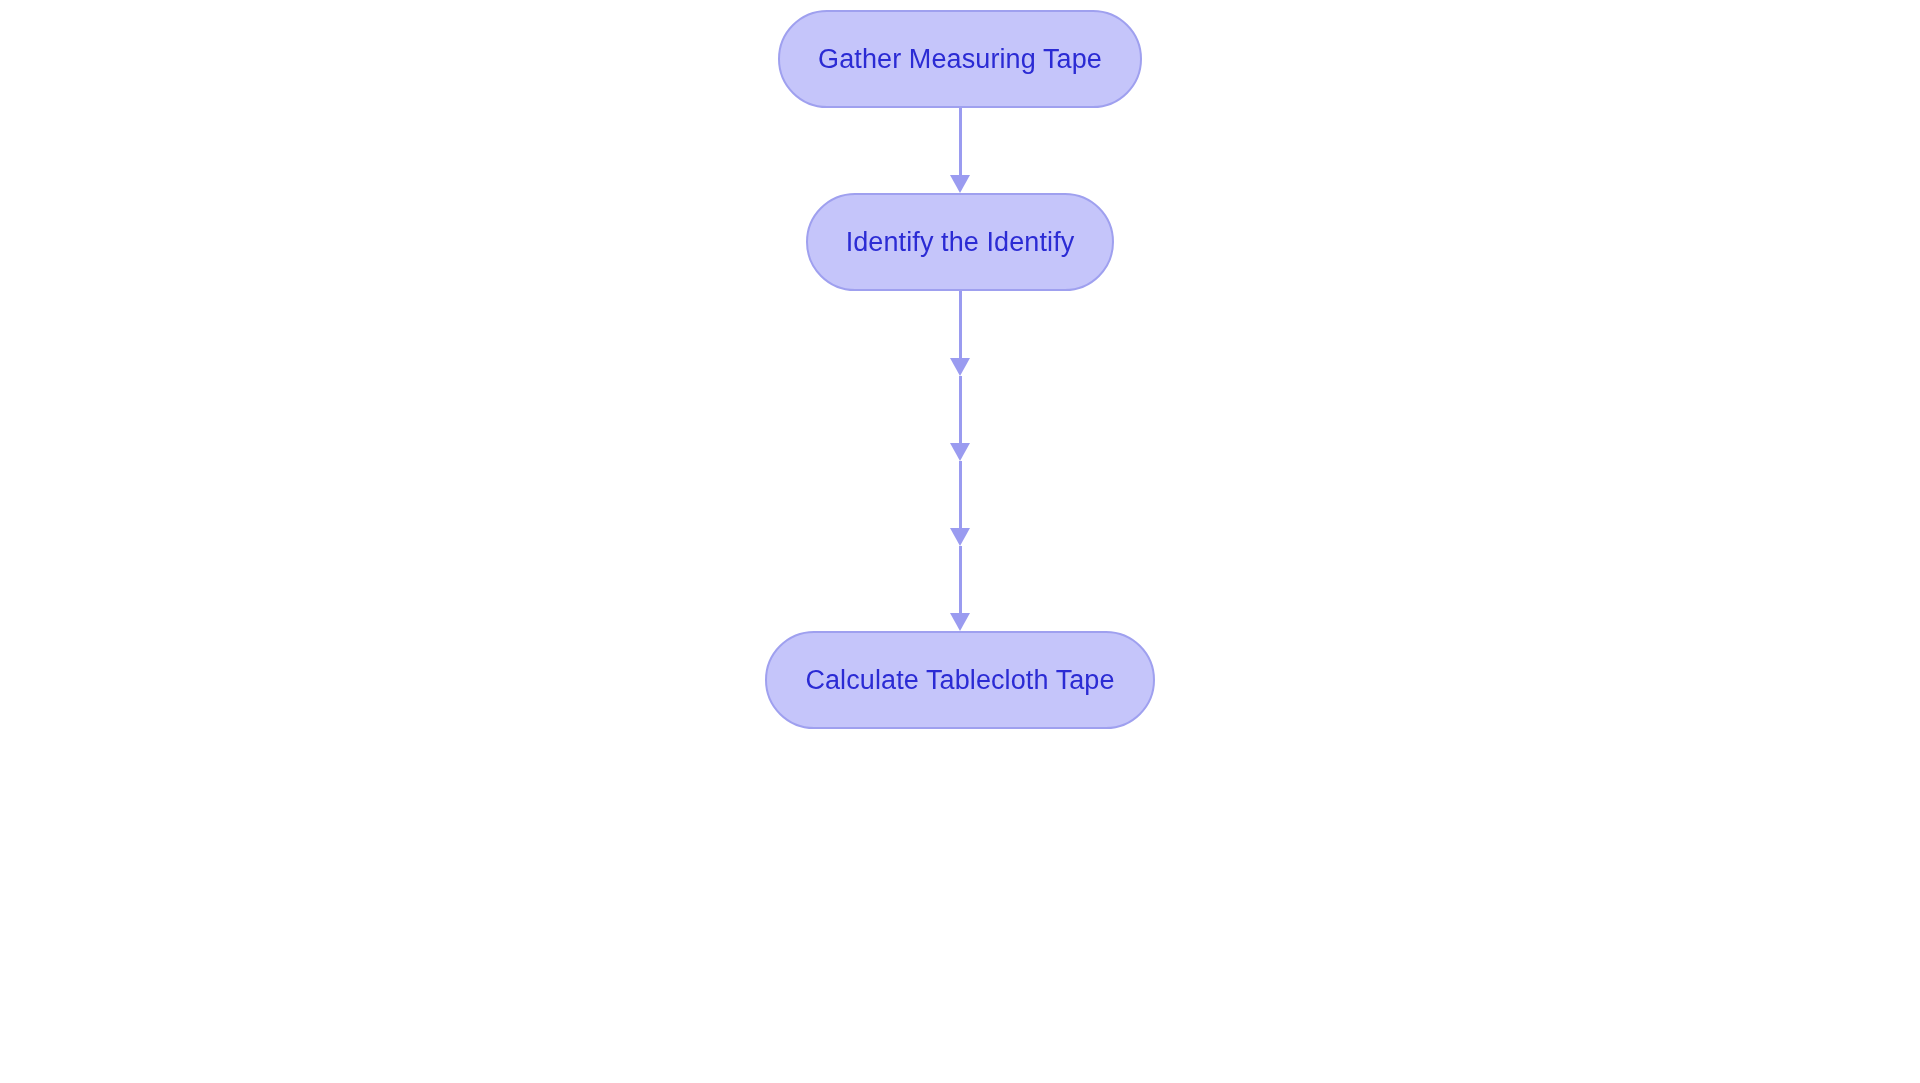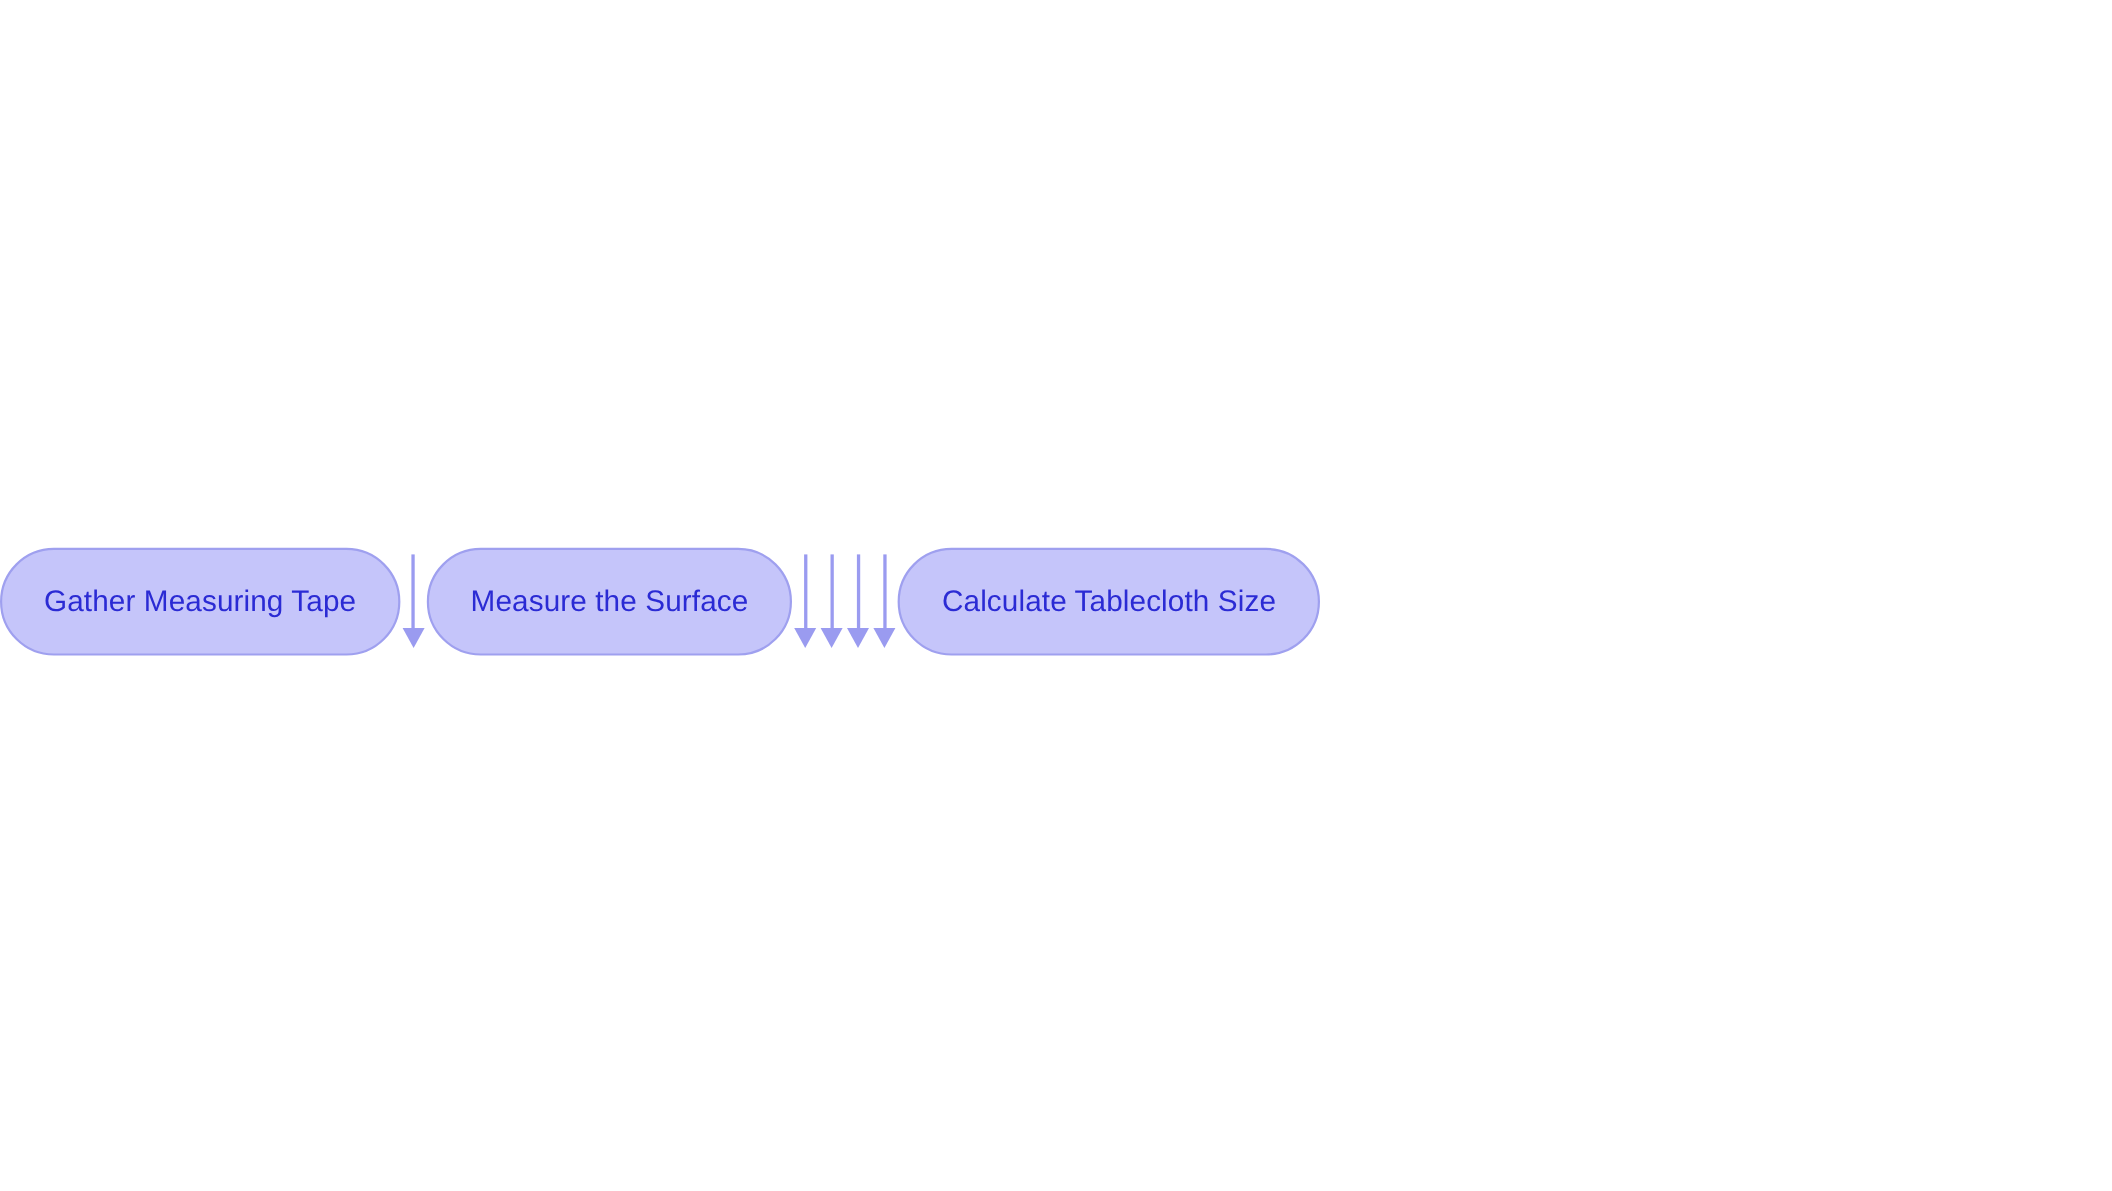--- a/index.html
+++ b/index.html
@@ -20,21 +20,21 @@
     height: 1083px;
     background: #ffffff;
   }
   .flow-column {
     position: absolute;
     left: 0;
     top: 0;
     width: 1920px;
     height: 1083px;
     display: flex;
-    flex-direction: row;
+    flex-direction: column;
     align-items: center;
     justify-content: flex-start;
     padding-top: 10px;
     box-sizing: border-box;
   }
   .node {
     position: relative;
     box-sizing: border-box;
     height: 98px;
     display: flex;
@@ -90,21 +90,21 @@
     <div class="node">
       <span class="node-label">Gather Measuring Tape</span>
     </div>
 
     <div class="connector">
       <div class="conn-line"></div>
       <div class="conn-arrowhead"></div>
     </div>
 
     <div class="node">
-      <span class="node-label">Measure the Surface</span>
+      <span class="node-label">Identify the Identify</span>
     </div>
 
     <div class="connector">
       <div class="conn-line"></div>
       <div class="conn-arrowhead"></div>
     </div>
 
 
     <div class="connector">
       <div class="conn-line"></div>
@@ -117,17 +117,17 @@
       <div class="conn-arrowhead"></div>
     </div>
 
 
     <div class="connector">
       <div class="conn-line"></div>
       <div class="conn-arrowhead"></div>
     </div>
 
     <div class="node">
-      <span class="node-label">Calculate Tablecloth Size</span>
+      <span class="node-label">Calculate Tablecloth Tape</span>
     </div>
 
   </div>
 </div>
 
 </body></html>

